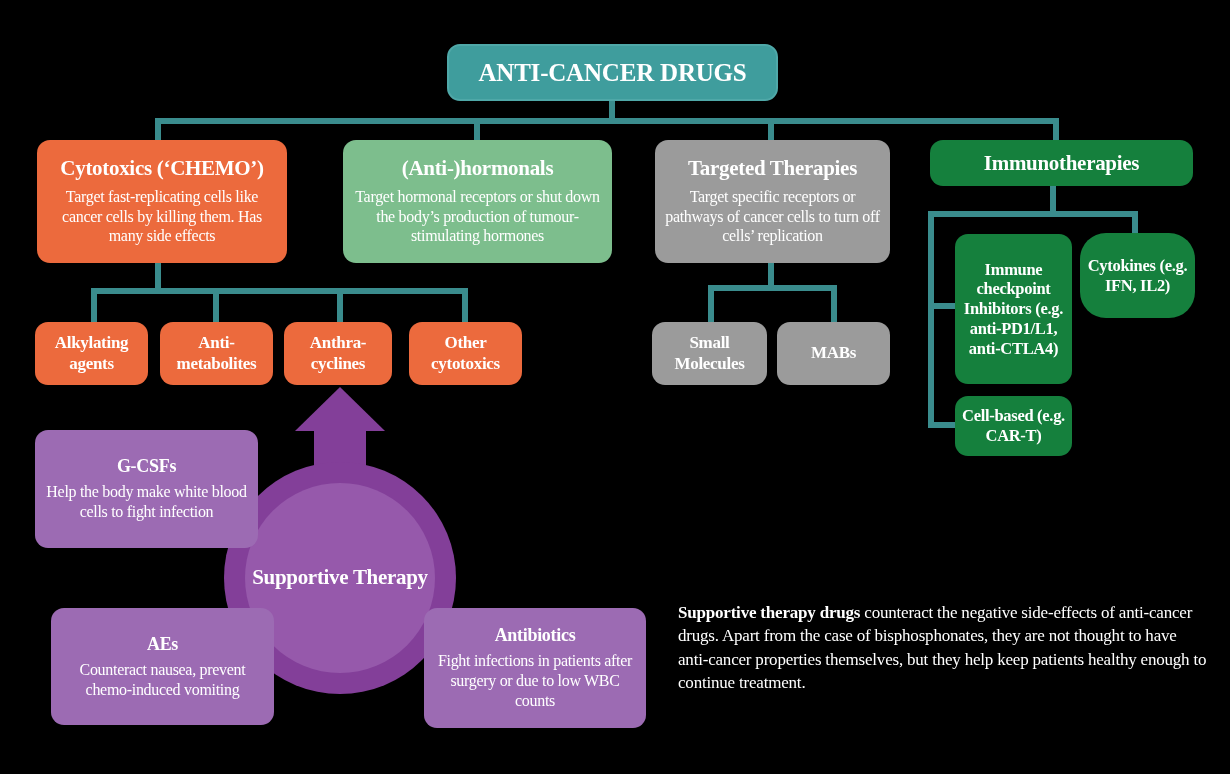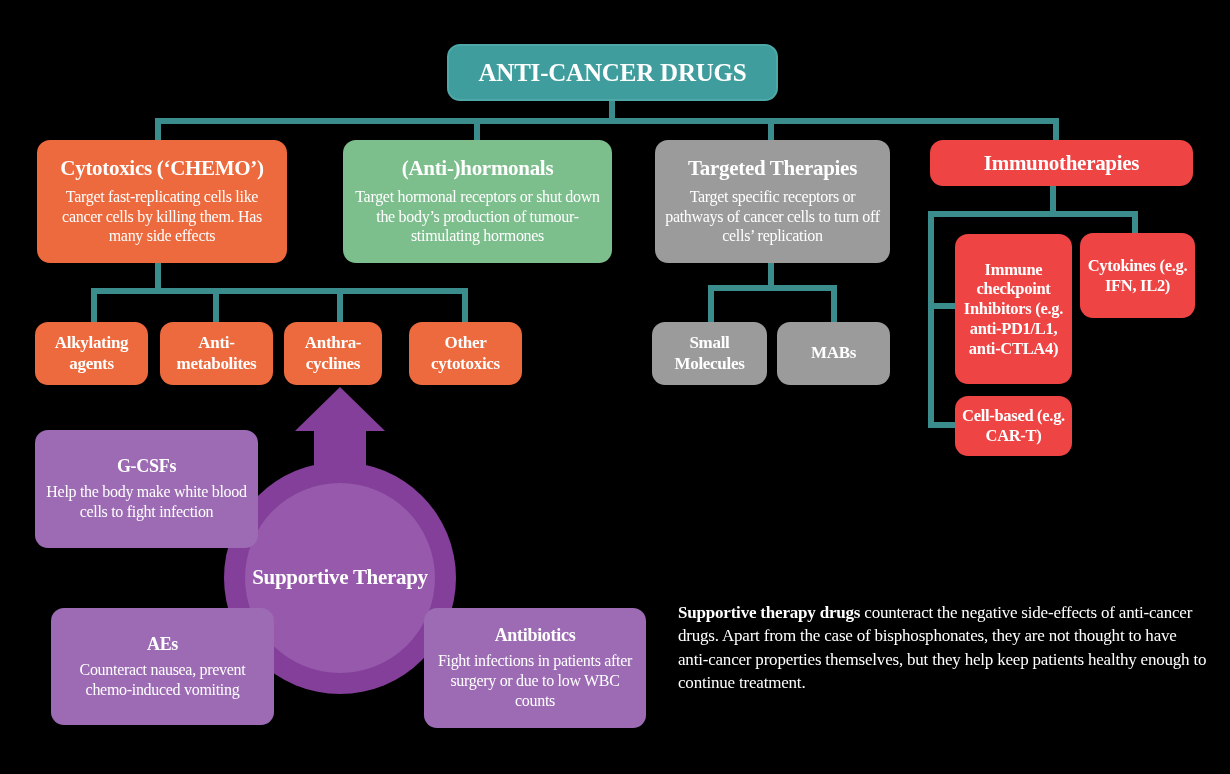--- a/index.html
+++ b/index.html
@@ -10,21 +10,21 @@
   .layer{position:absolute;left:0;top:0;z-index:1;}
   .box{
     position:absolute;box-sizing:border-box;border-radius:13px;color:#fff;
     text-align:center;display:flex;flex-direction:column;justify-content:center;
     z-index:2;letter-spacing:-0.3px;
   }
   .teal-box{background:#3F9D9D;border:2px solid #4FA8A8;}
   .orange{background:#EC6A3D;}
   .green{background:#7DBE8D;}
   .gray{background:#9B9B9B;}
-  .blue{background:#ef4444;}
+  .blue{background:#15803d;}
   .purple{background:#9C6BB3;}
   .main-title{font-weight:bold;font-size:25px;letter-spacing:-0.2px;}
   .cat-title{font-weight:bold;font-size:21px;margin-bottom:8px;line-height:1.05;}
   .cat-desc{font-size:16px;line-height:1.22;padding:0 10px;}
   .sub-label{font-weight:bold;font-size:17px;line-height:1.18;padding:0 6px;}
   .imm-label{font-weight:bold;font-size:16.5px;line-height:1.2;padding:0 5px;}
   .pur-title{font-weight:bold;font-size:18px;margin-bottom:5px;}
   .pur-desc{font-size:16px;line-height:1.25;padding:0 10px;}
   .hub-label{
     position:absolute;left:230px;top:565px;width:220px;text-align:center;
@@ -99,38 +99,38 @@
   <div class="box blue" style="left:930px;top:140px;width:263px;height:46px;">
     <div class="cat-title" style="margin-bottom:0;">Immunotherapies</div>
   </div>
 
   <div class="box orange" style="left:35px;top:322px;width:113px;height:63px;">
     <div class="sub-label">Alkylating agents</div>
   </div>
   <div class="box orange" style="left:160px;top:322px;width:113px;height:63px;">
     <div class="sub-label">Anti-metabolites</div>
   </div>
-  <div class="box orange" style="left:284px;top:322px;width:98px;height:63px;align-items:flex-end;">
+  <div class="box orange" style="left:284px;top:322px;width:108px;height:63px;align-items:flex-end;">
     <div class="sub-label">Anthra-cyclines</div>
   </div>
   <div class="box orange" style="left:409px;top:322px;width:113px;height:63px;">
     <div class="sub-label">Other cytotoxics</div>
   </div>
 
   <div class="box gray" style="left:652px;top:322px;width:115px;height:63px;">
     <div class="sub-label">Small Molecules</div>
   </div>
   <div class="box gray" style="left:777px;top:322px;width:113px;height:63px;">
     <div class="sub-label">MABs</div>
   </div>
 
   <div class="box blue" style="left:955px;top:234px;width:117px;height:150px;">
     <div class="imm-label">Immune checkpoint Inhibitors (e.g. anti-PD1/L1, anti-CTLA4)</div>
   </div>
-  <div class="box blue" style="left:1080px;top:233px;width:115px;height:85px;">
+  <div class="box blue" style="left:1080px;top:233px;width:115px;height:85px;border-radius:26px;">
     <div class="imm-label">Cytokines (e.g. IFN, IL2)</div>
   </div>
   <div class="box blue" style="left:955px;top:396px;width:117px;height:60px;">
     <div class="imm-label">Cell-based (e.g. CAR-T)</div>
   </div>
 
   <div class="box purple" style="left:35px;top:430px;width:223px;height:118px;">
     <div class="pur-title">G-CSFs</div>
     <div class="pur-desc">Help the body make white blood cells to fight infection</div>
   </div>

